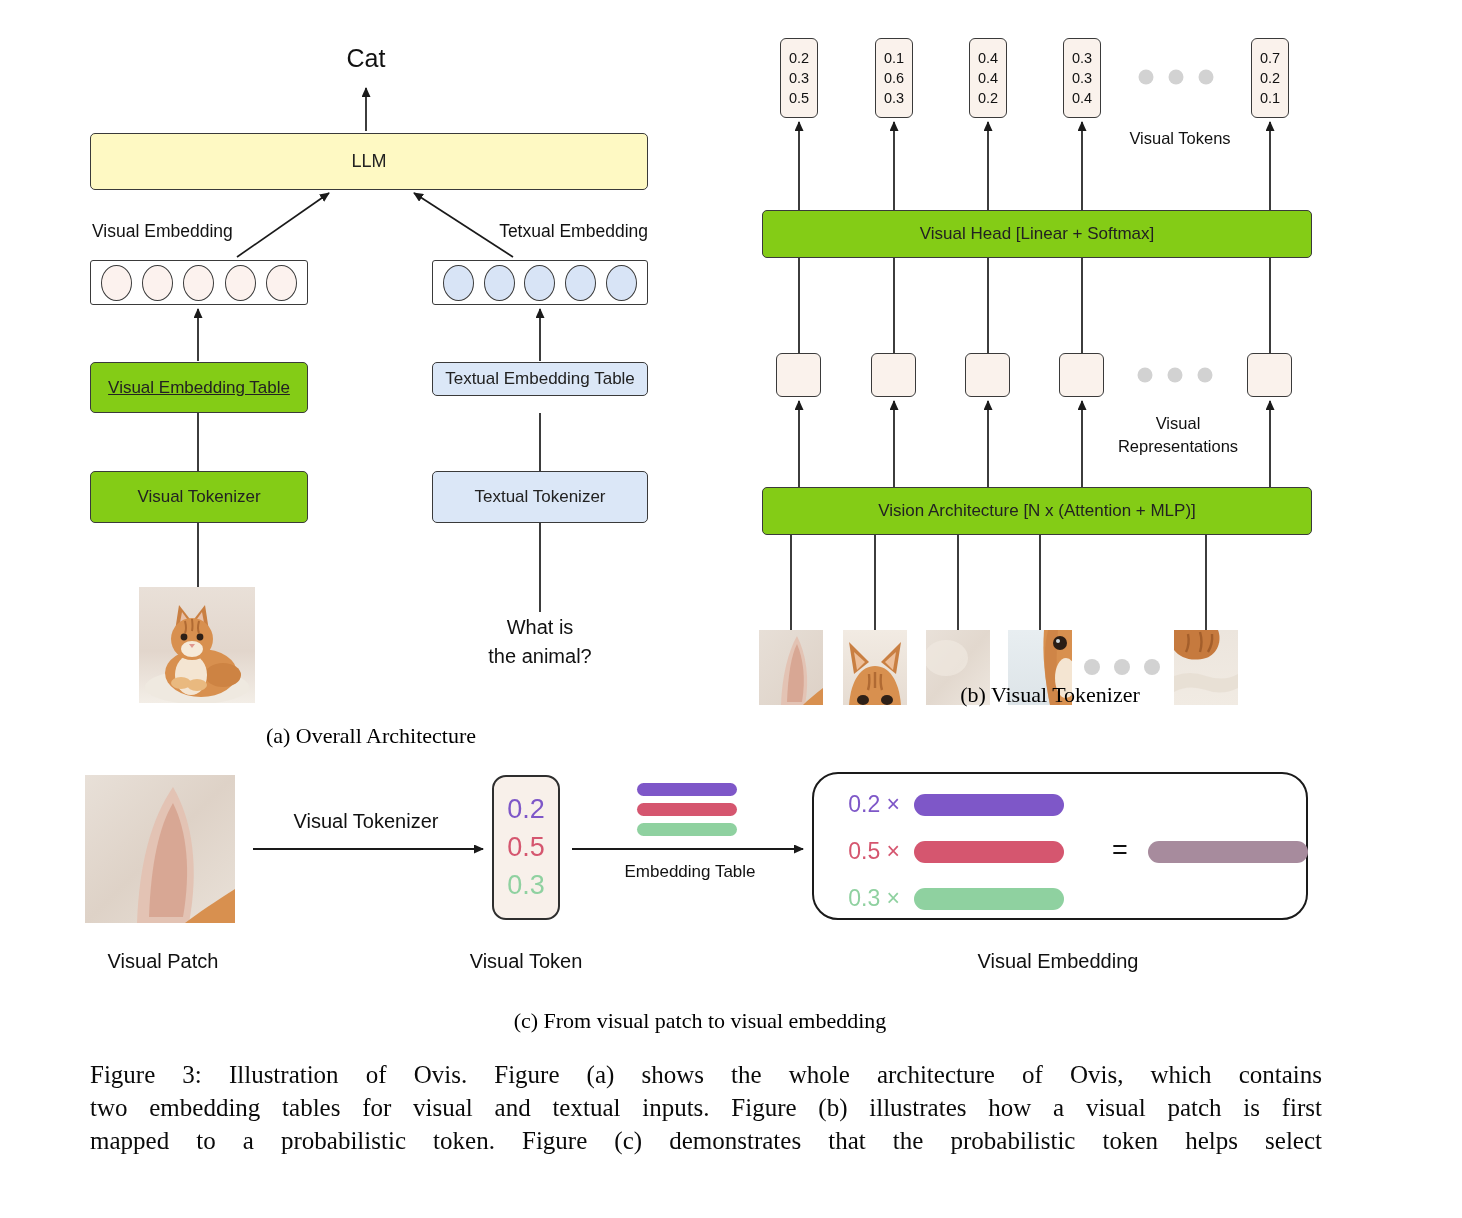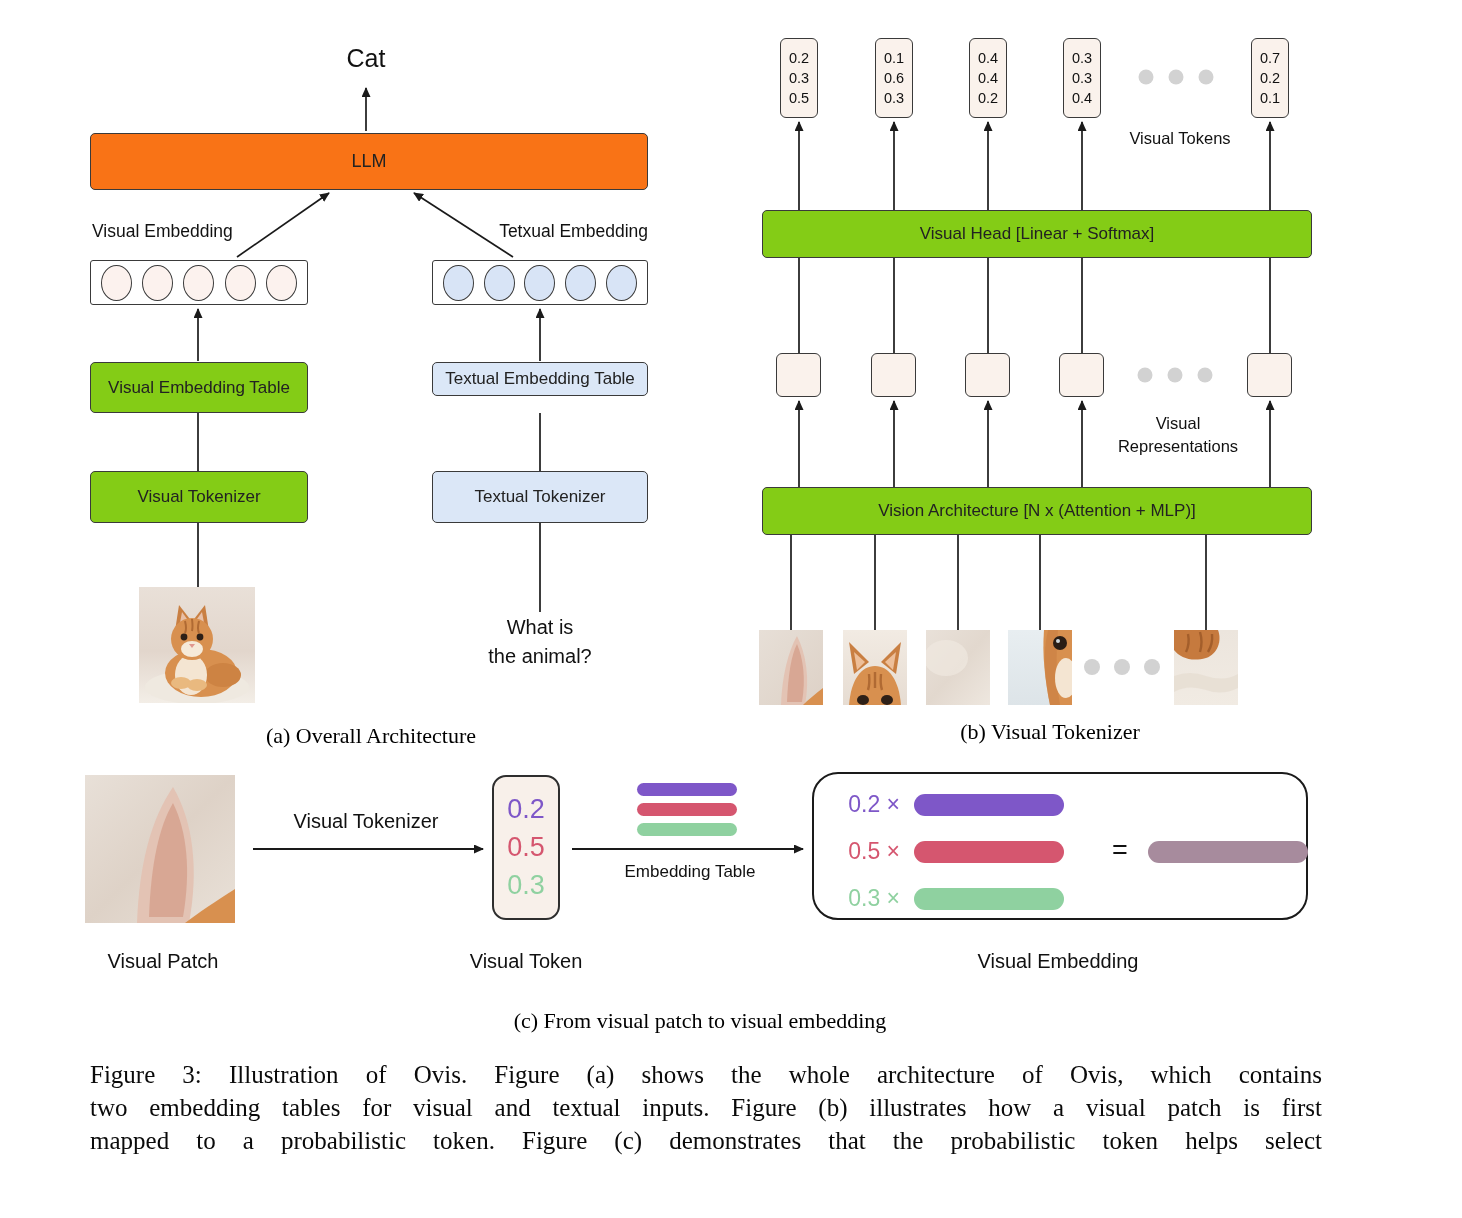--- a/index.html
+++ b/index.html
@@ -8,21 +8,21 @@
     position:relative; width:1462px; height:1218px; background:#ffffff;
     font-family:"Liberation Sans", sans-serif; color:#1a1a1a; overflow:hidden;
   }
   .abs { position:absolute; }
   svg.overlay { position:absolute; left:0; top:0; width:1462px; height:1218px; z-index:1; }
   .node { position:absolute; z-index:2; display:flex; align-items:center; justify-content:center; text-align:center; }
 
   
   .box { border:1.6px solid #3a3a3a; border-radius:5px; font-size:17px; color:#222; }
   .cream  { background:#84cc16; }
-  .greenb { background:#f97316; }
+  .greenb { background:#fef9c3; }
   .blueb  { background:#dbe7f7; }
 
   
   .circle-row { border:1.6px solid #3a3a3a; border-radius:3px; background:#ffffff;
     display:flex; align-items:center; justify-content:space-evenly; }
   .circ { width:31px; height:36px; border:1.5px solid #3a3a3a; border-radius:50%; display:inline-block; }
   .circ.pink { background:#fcf2ee; }
   .circ.blue { background:#d8e4f6; }
 
   
@@ -145,21 +145,21 @@
     <span class="circ pink"></span>
   </div>
   <div class="circle-row abs" style="left:432px; top:260px; width:216px; height:45px; z-index:2;">
     <span class="circ blue"></span>
     <span class="circ blue"></span>
     <span class="circ blue"></span>
     <span class="circ blue"></span>
     <span class="circ blue"></span>
   </div>
 
-  <div class="node box cream" style="left:90px; top:362px; width:218px; height:51px;">Visual Embedding Table</div>
+  <div class="node box cream" style="left:90px; top:362px; width:218px; height:51px;text-decoration:underline;">Visual Embedding Table</div>
   <div class="node box blueb" style="left:432px; top:362px; width:216px; height:34px;">Textual Embedding Table</div>
 
   <div class="node box cream" style="left:90px; top:471px; width:218px; height:52px;">Visual Tokenizer</div>
   <div class="node box blueb" style="left:432px; top:471px; width:216px; height:52px;">Textual Tokenizer</div>
 
   <div class="imgframe" style="left:139px; top:587px;">
     <svg width="116" height="116" viewBox="0 0 116 116">
       <defs>
         <linearGradient id="catbg" x1="0" y1="0" x2="0" y2="1">
           <stop offset="0" stop-color="#e9e0d8"></stop>
@@ -307,21 +307,21 @@
             <stop offset="1" stop-color="#f1ebe3"></stop>
           </linearGradient>
         </defs>
       <rect width="64" height="75" fill="url(#p5g)"></rect>
       <path d="M0,0 L44,0 C48,10 44,24 32,28 C18,32 6,28 0,20 Z" fill="#c67a3e"></path>
       <path d="M14,4 q2,10 -2,18 M26,2 q3,10 0,20 M38,4 q1,10 -4,18" stroke="#a35e2b" stroke-width="2.4" fill="none"></path>
       <path d="M0,46 q16,-6 32,0 q18,6 32,-2 L64,58 q-16,8 -32,2 q-18,-6 -32,2 Z" fill="#e6ddd2" opacity="0.8"></path>
     </svg>
   </div>
 
-  <div class="subcap" style="left:933px; top:719px; width:234px;">(b) Visual Tokenizer</div>
+  <div class="subcap" style="left:933px; top:682px; width:234px;">(b) Visual Tokenizer</div>
 
   <div class="imgframe" style="left:85px; top:775px;">
     <svg width="150" height="148" viewBox="0 0 150 148">
       <defs>
           <linearGradient id="pcg" x1="0" y1="0" x2="1" y2="1">
         <stop offset="0" stop-color="#e8e0d8"></stop>
             <stop offset="0.5" stop-color="#ded2c7"></stop>
             <stop offset="1" stop-color="#e9e1d8"></stop>
           </linearGradient>
         </defs>

